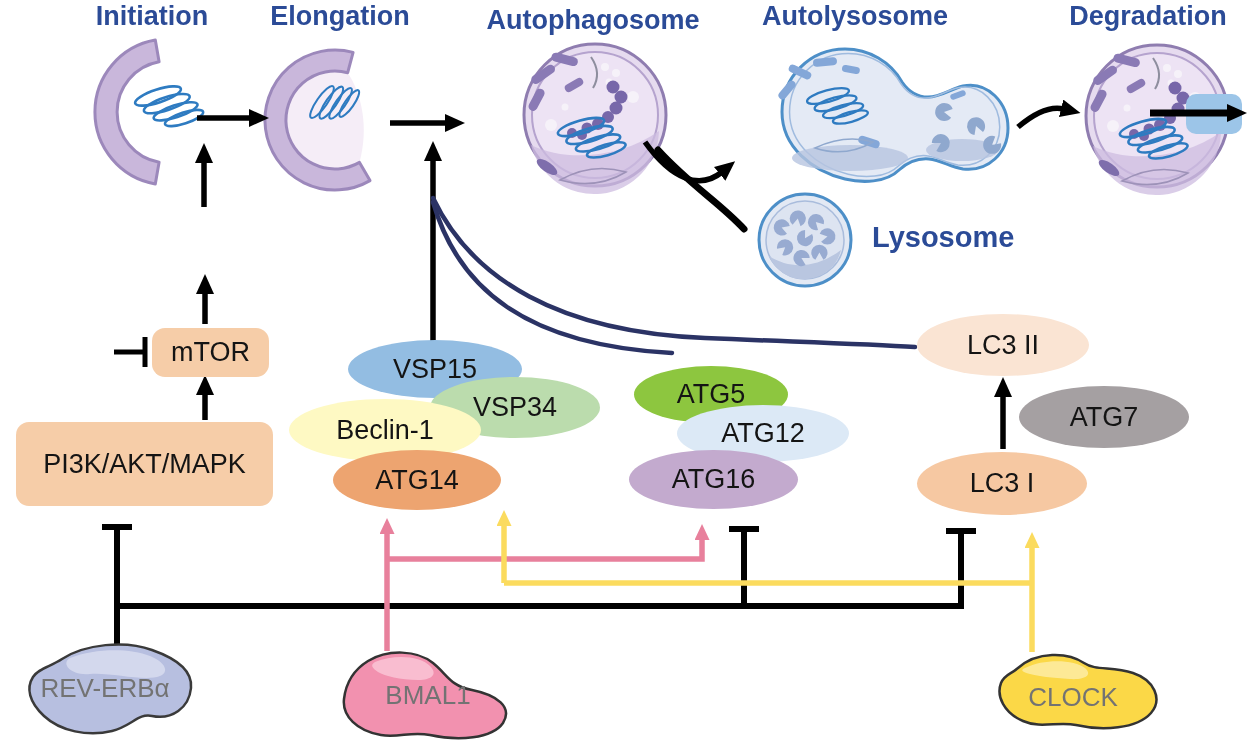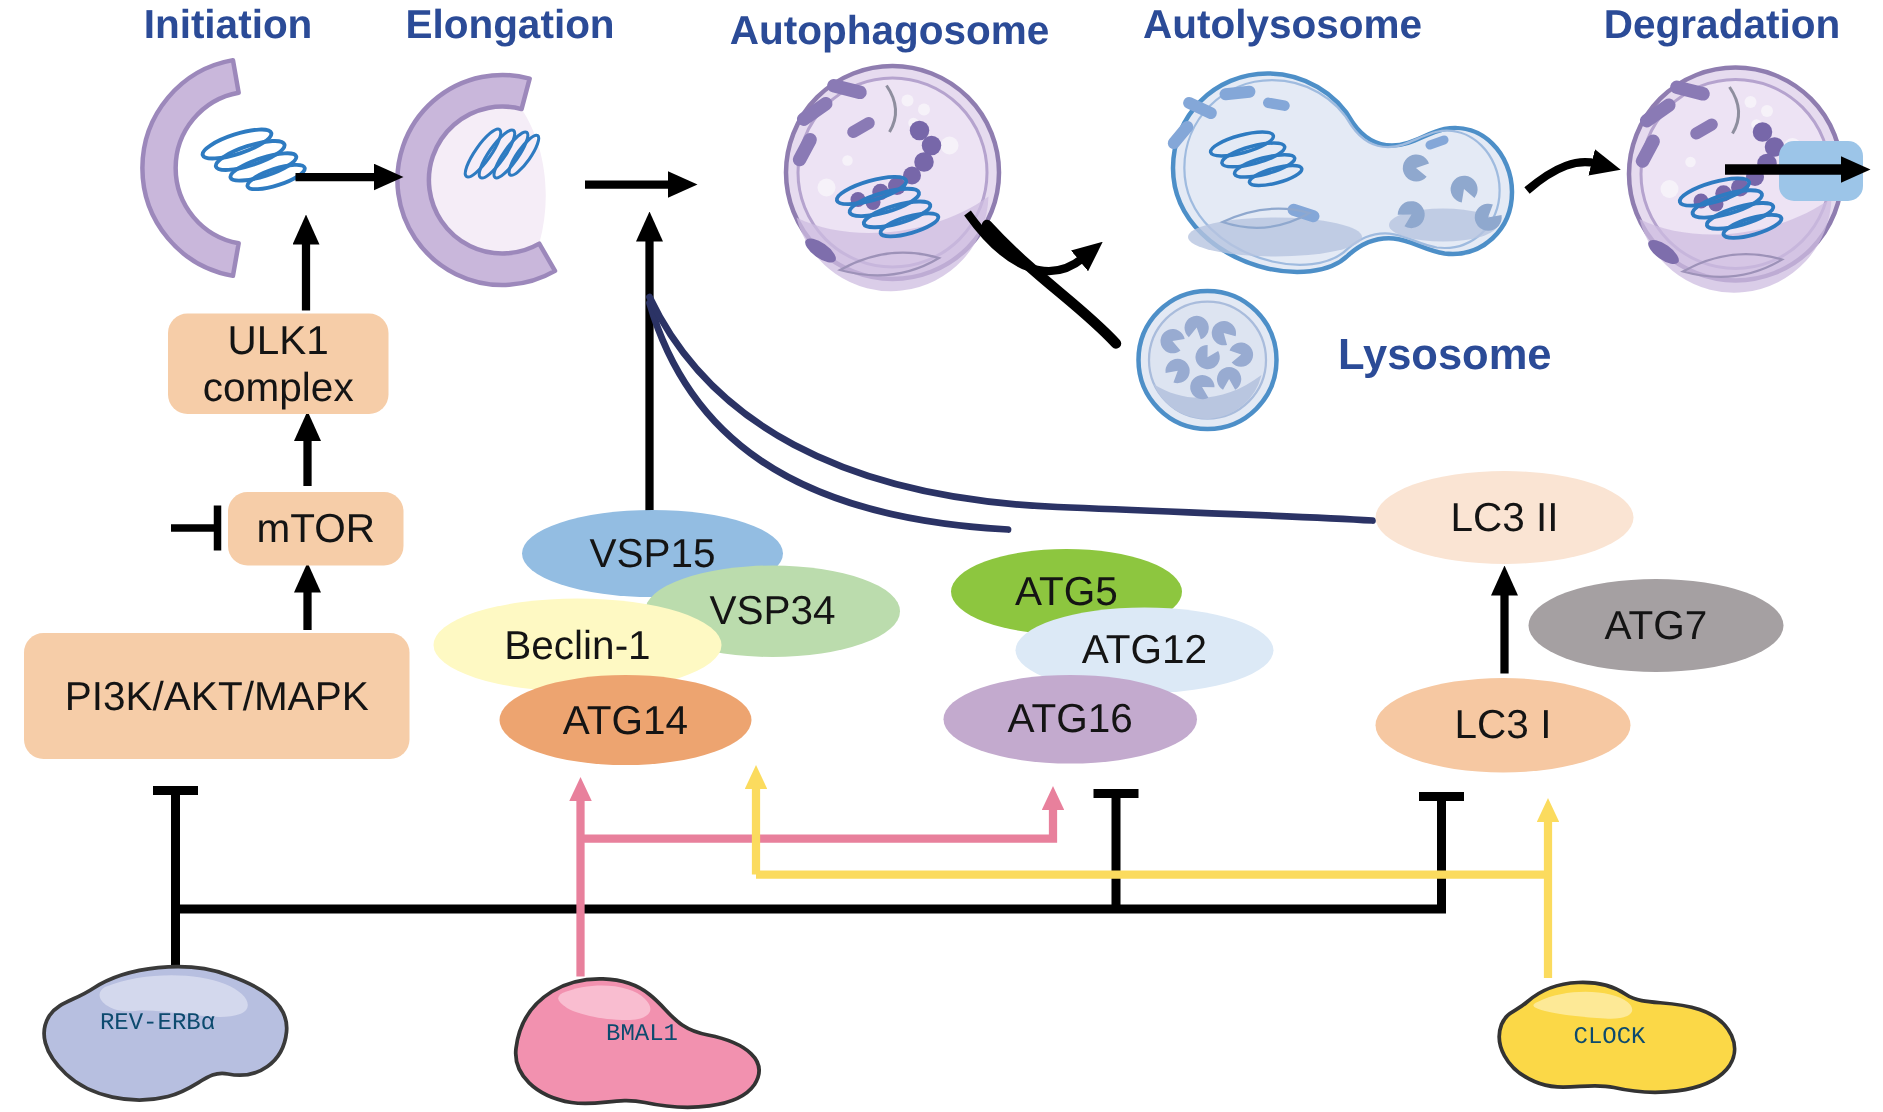--- a/index.html
+++ b/index.html
@@ -7,21 +7,21 @@
           font-family:"Liberation Sans",sans-serif;}
   .layer{position:absolute;left:0;top:0;width:1255px;height:741px;}
   .stage-label{position:absolute;transform:translateX(-50%);font-weight:700;
                font-size:27px;color:#2B4B97;white-space:nowrap;}
   .side-label{position:absolute;font-weight:700;font-size:29px;color:#2B4B97;white-space:nowrap;}
   .box{position:absolute;background:#F6CDA8;border-radius:13px;display:flex;
        flex-direction:column;align-items:center;justify-content:center;
        font-size:27px;color:#141414;line-height:31px;text-align:center;}
   .ell{position:absolute;border-radius:50%;display:flex;align-items:center;justify-content:center;
        font-size:27px;color:#141414;white-space:nowrap;}
-  .blob-label{position:absolute;transform:translateX(-50%);font-size:16px;color:#0c4a6e;white-space:nowrap;font-family:Liberation Mono, monospace;}
+  .blob-label{position:absolute;transform:translateX(-50%);font-size:26px;color:#737373;white-space:nowrap;}
 </style>
 </head>
 <body>
 
 <div class="figure">
 
   <svg class="layer" viewBox="0 0 1255 741">
     <defs>
       <marker id="ab" markerUnits="userSpaceOnUse" markerWidth="20" markerHeight="18" refX="3" refY="9" orient="auto">
         <path d="M0,0 L20,9 L0,18 Z" fill="#000"></path>
@@ -208,26 +208,22 @@
       <path d="M 1025,668 C 1045,658 1075,660 1085,668 C 1093,675 1085,680 1070,679 C 1052,678 1038,676 1030,674
                C 1022,672 1020,670 1025,668 Z" fill="#FDEB9E" opacity="0.9"></path>
     </g>
   </svg>
 
   <div class="stage-label" style="left:152px;top:1px;">Initiation</div>
   <div class="stage-label" style="left:340px;top:1px;">Elongation</div>
   <div class="stage-label" style="left:593px;top:5px;">Autophagosome</div>
   <div class="stage-label" style="left:855px;top:1px;">Autolysosome</div>
   <div class="stage-label" style="left:1148px;top:1px;">Degradation</div>
-  <div class="side-label" style="left:892px;top:221px;">Lysosome</div>
-
-  <div class="box" style="left:112px;top:209px;width:147px;height:67px;">
-    <span>ULK1</span>
-    <span>complex</span>
-  </div>
+  <div class="side-label" style="left:872px;top:221px;">Lysosome</div>
+
   <div class="box" style="left:152px;top:328px;width:117px;height:49px;">mTOR</div>
   <div class="box" style="left:16px;top:422px;width:257px;height:84px;">PI3K/AKT/MAPK</div>
 
   <div class="ell" style="left:348px;top:340px;width:174px;height:58px;background:#93BDE2;">VSP15</div>
   <div class="ell" style="left:430px;top:377px;width:170px;height:61px;background:#BBDCAD;">VSP34</div>
   <div class="ell" style="left:289px;top:399px;width:192px;height:62px;background:#fef9c3;">Beclin-1</div>
   <div class="ell" style="left:333px;top:450px;width:168px;height:60px;background:#EDA470;">ATG14</div>
   <div class="ell" style="left:634px;top:366px;width:154px;height:57px;background:#8DC63F;">ATG5</div>
   <div class="ell" style="left:677px;top:405px;width:172px;height:57px;background:#DCE9F6;">ATG12</div>
   <div class="ell" style="left:629px;top:450px;width:169px;height:59px;background:#C3AACE;">ATG16</div>

